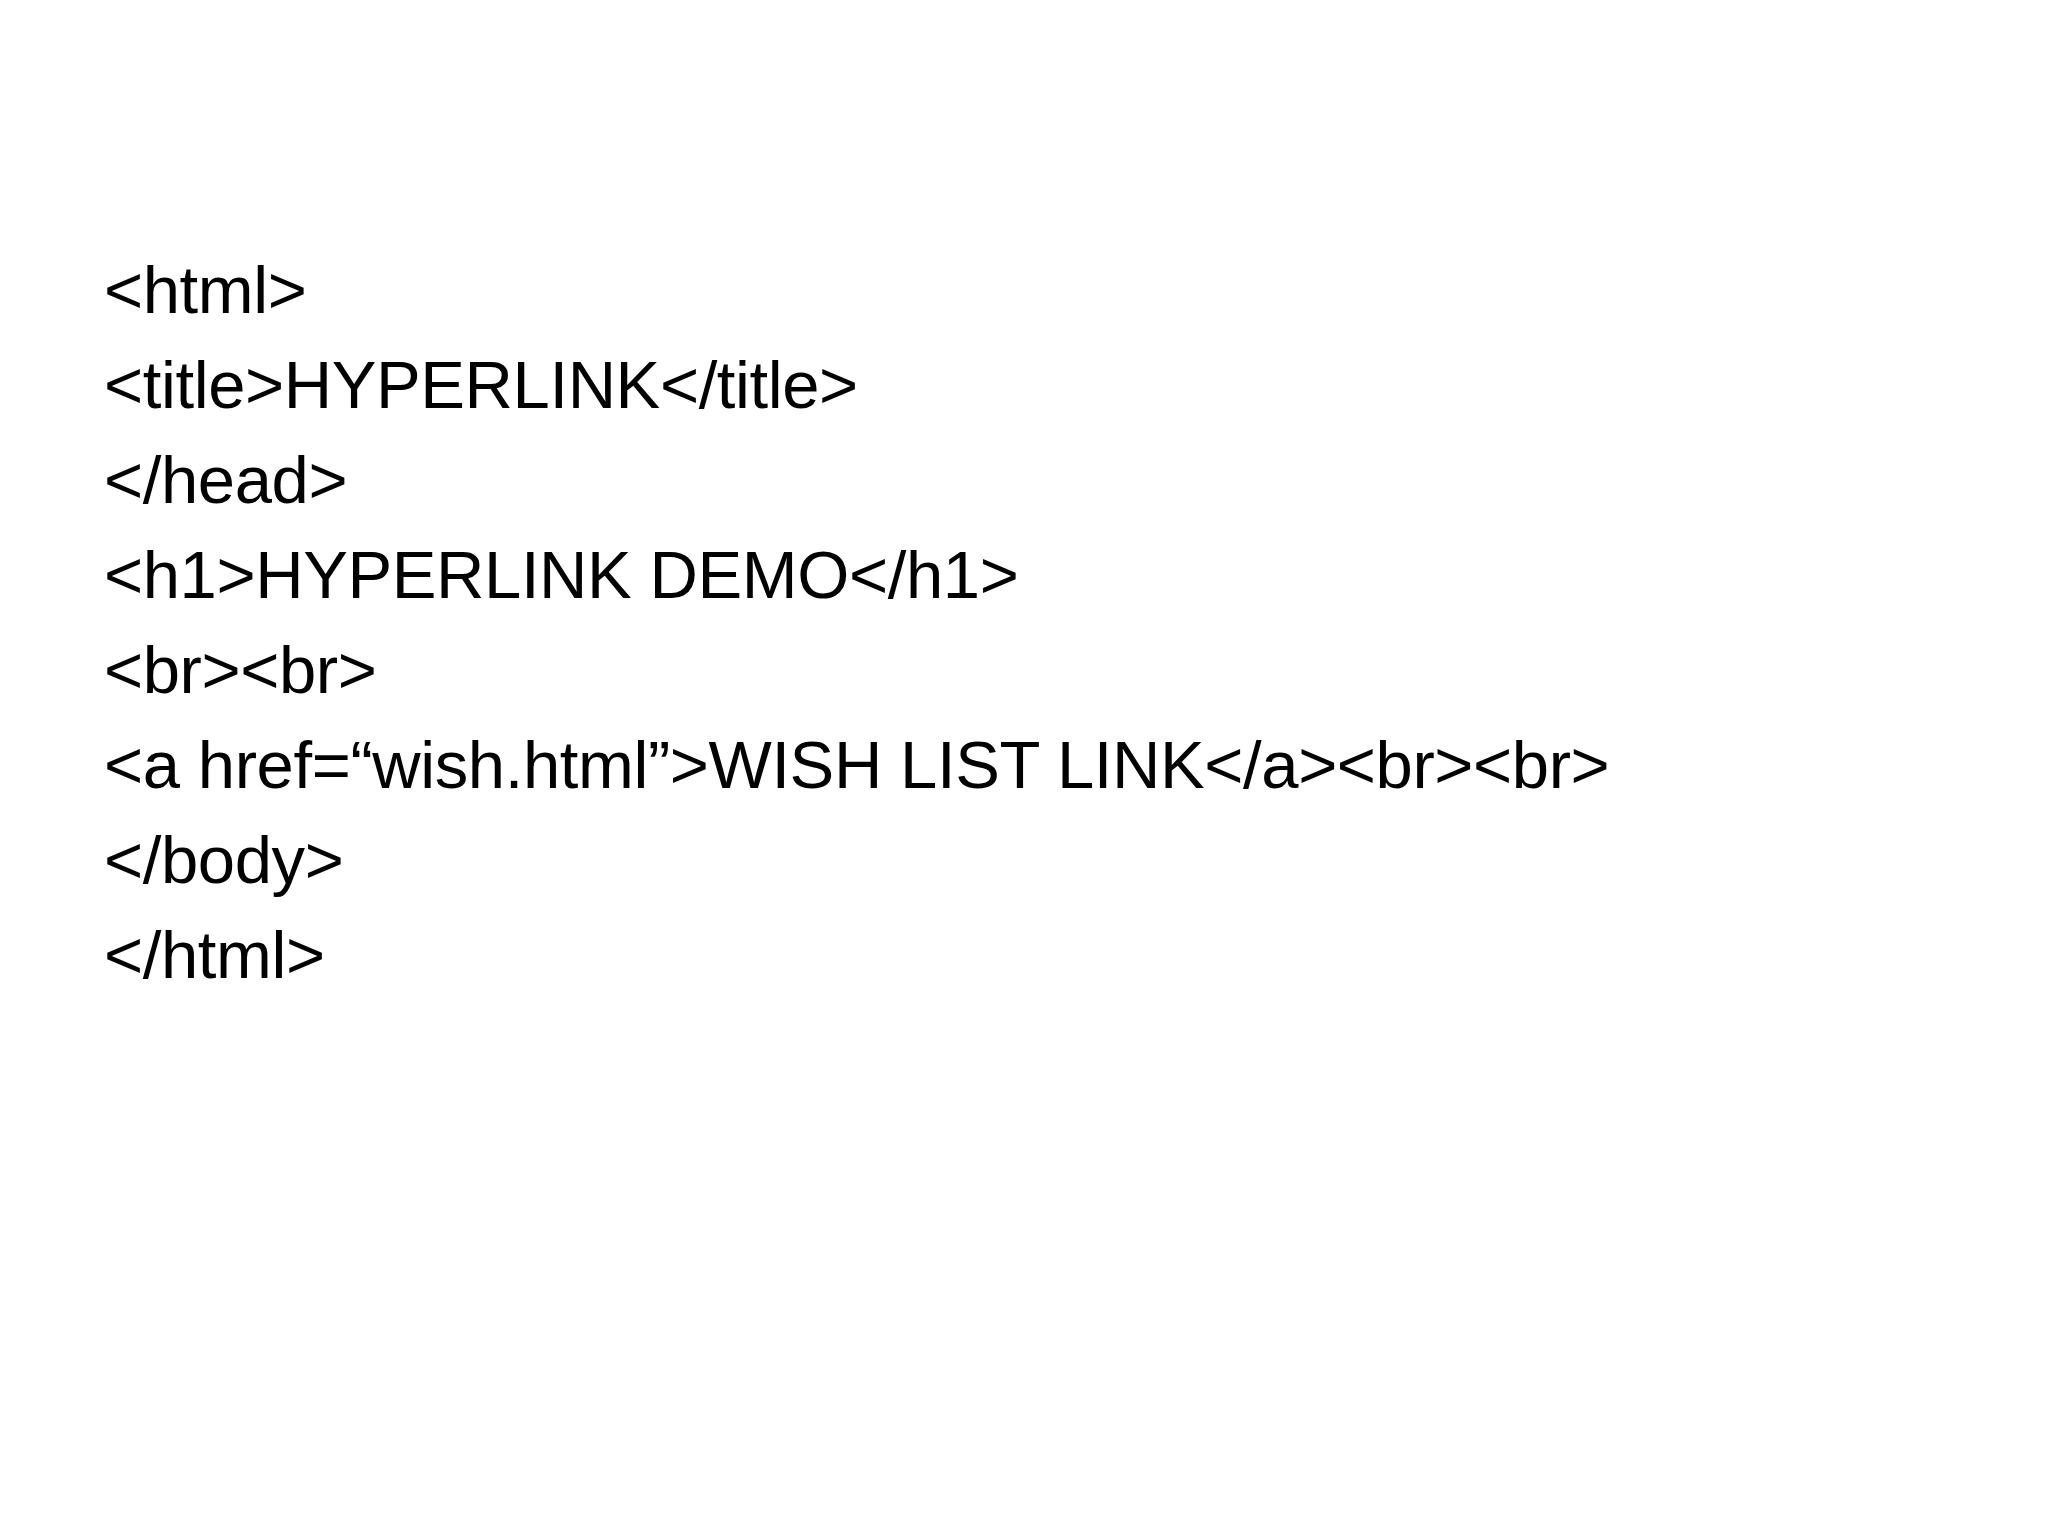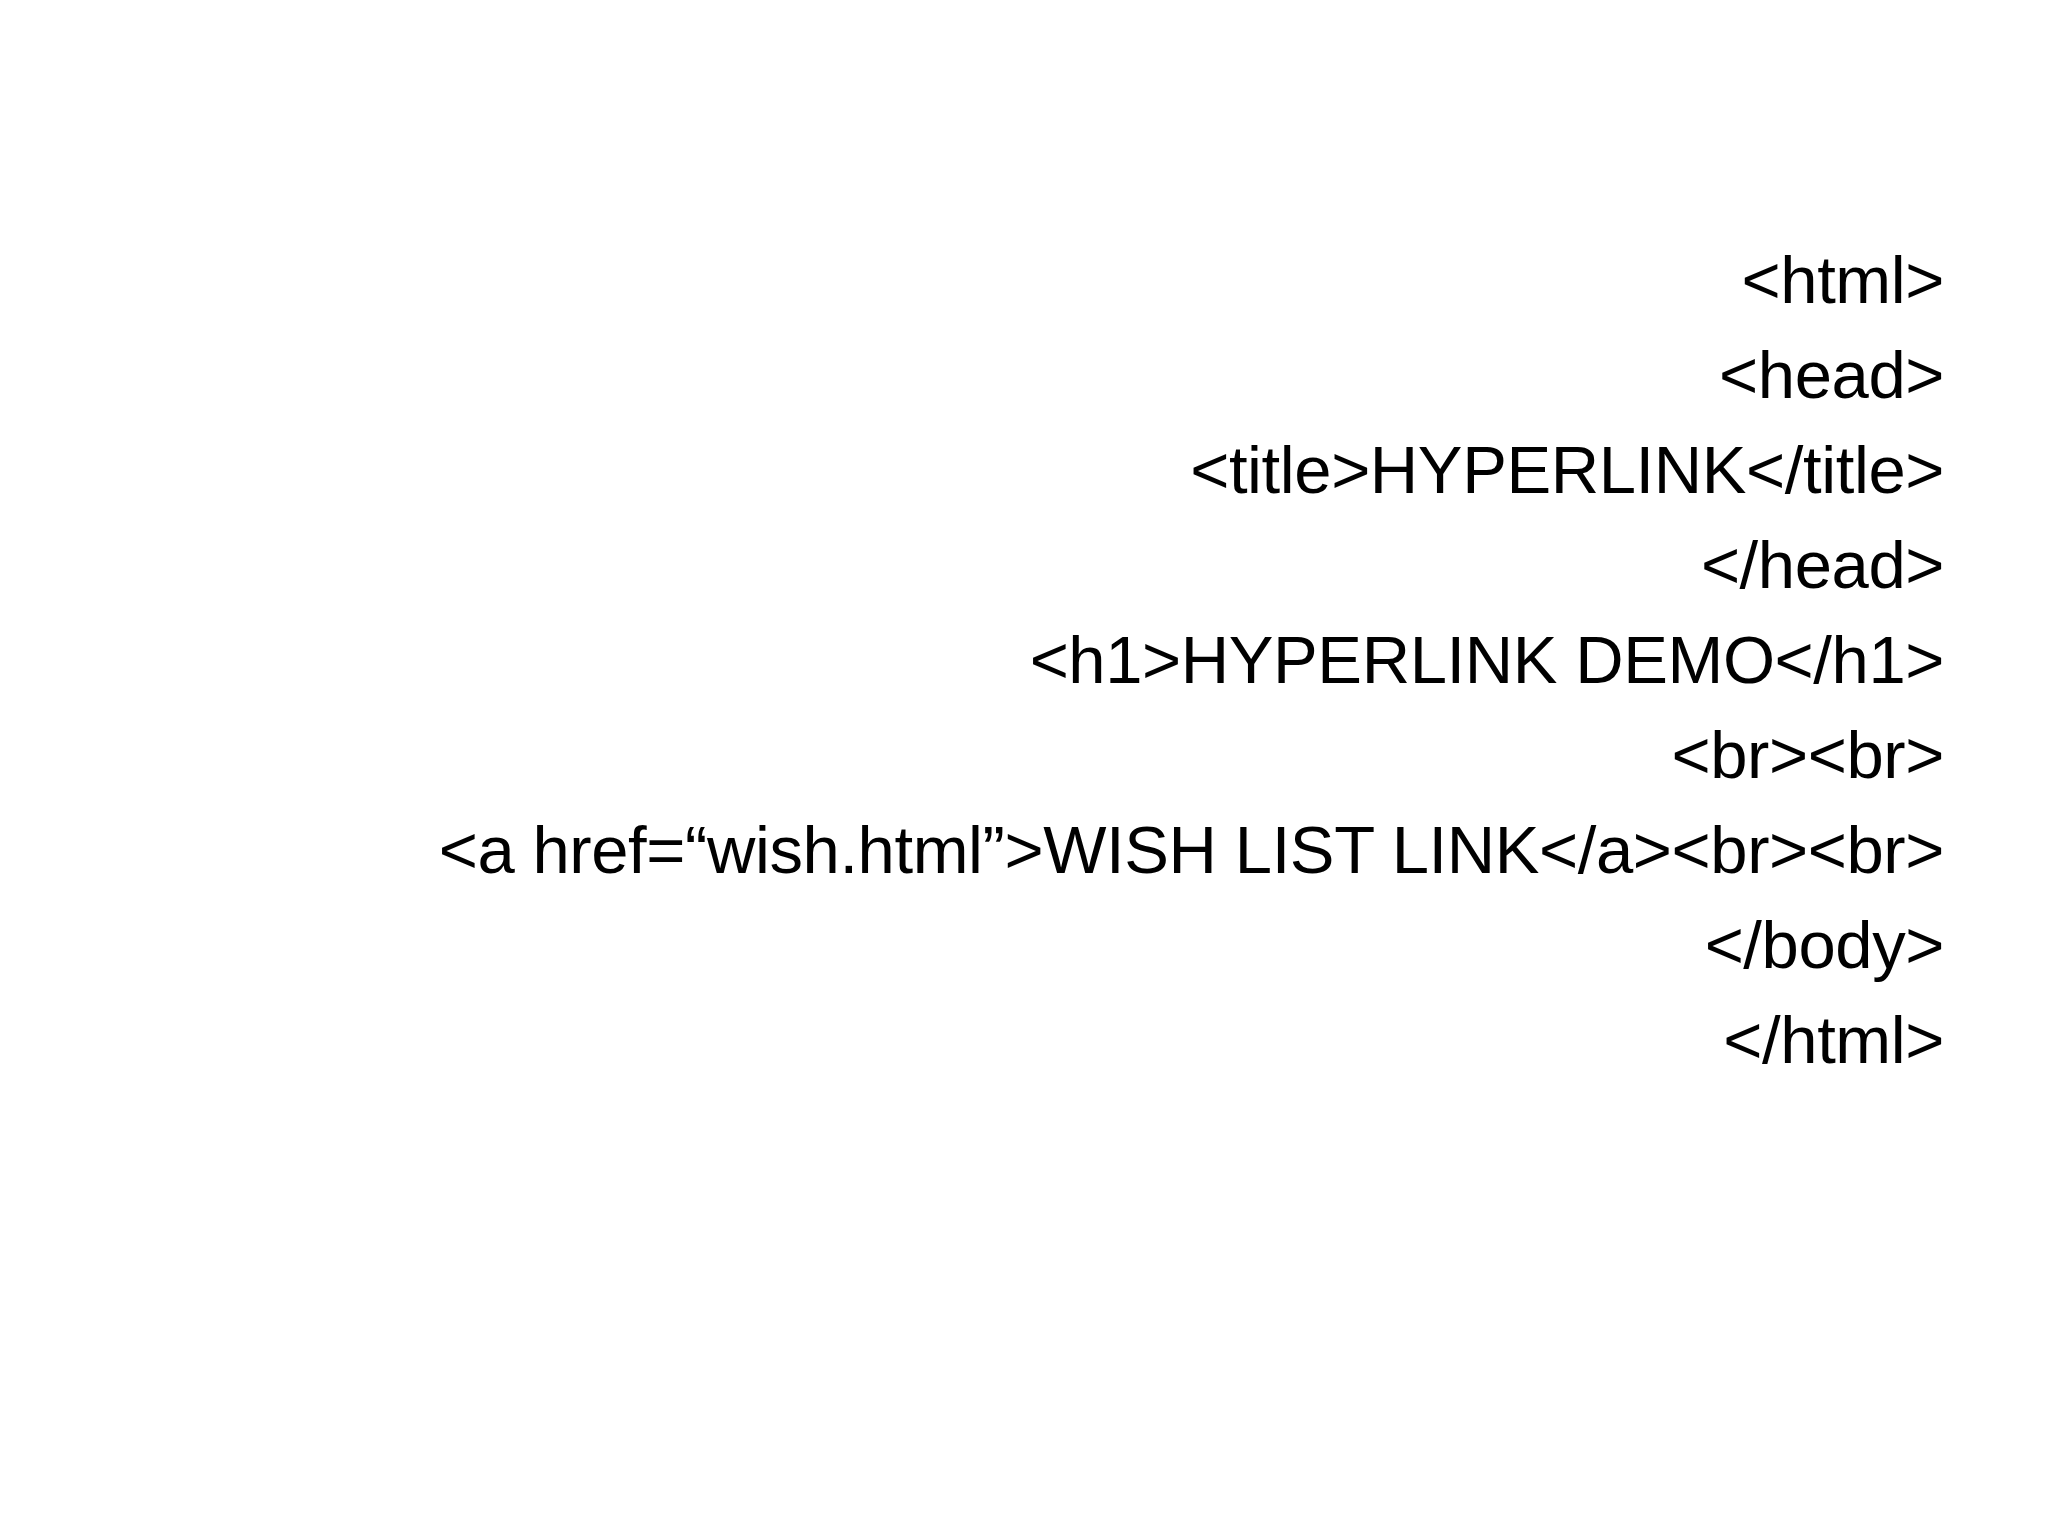--- a/index.html
+++ b/index.html
@@ -19,23 +19,22 @@
     position: relative;
     width: 2048px;
     height: 1536px;
     background: #ffffff;
     box-sizing: border-box;
   }
 
   #code-block {
     position: absolute;
     left: 104px;
-    top: 232px;
+    top: 242px;
     width: 1840px;
-    text-align: right;
   }
 
   .code-line {
     display: block;
     font-family: "Liberation Sans", "DejaVu Sans", sans-serif;
     font-size: 67px;
     line-height: 95px;
     color: #000000;
     font-weight: 400;
     letter-spacing: -0.4px;
@@ -47,21 +46,20 @@
 </style>
 </head>
 <body>
 
 <div id="slide">
 
   <div id="code-block">
 
     <span class="code-line">&lt;html&gt;</span>
 
-    <span class="code-line">&lt;head&gt;</span>
 
     <span class="code-line">&lt;title&gt;HYPERLINK&lt;/title&gt;</span>
 
     <span class="code-line">&lt;/head&gt;</span>
 
 
     <span class="code-line">&lt;h1&gt;HYPERLINK DEMO&lt;/h1&gt;</span>
 
     <span class="code-line">&lt;br&gt;&lt;br&gt;</span>
 

